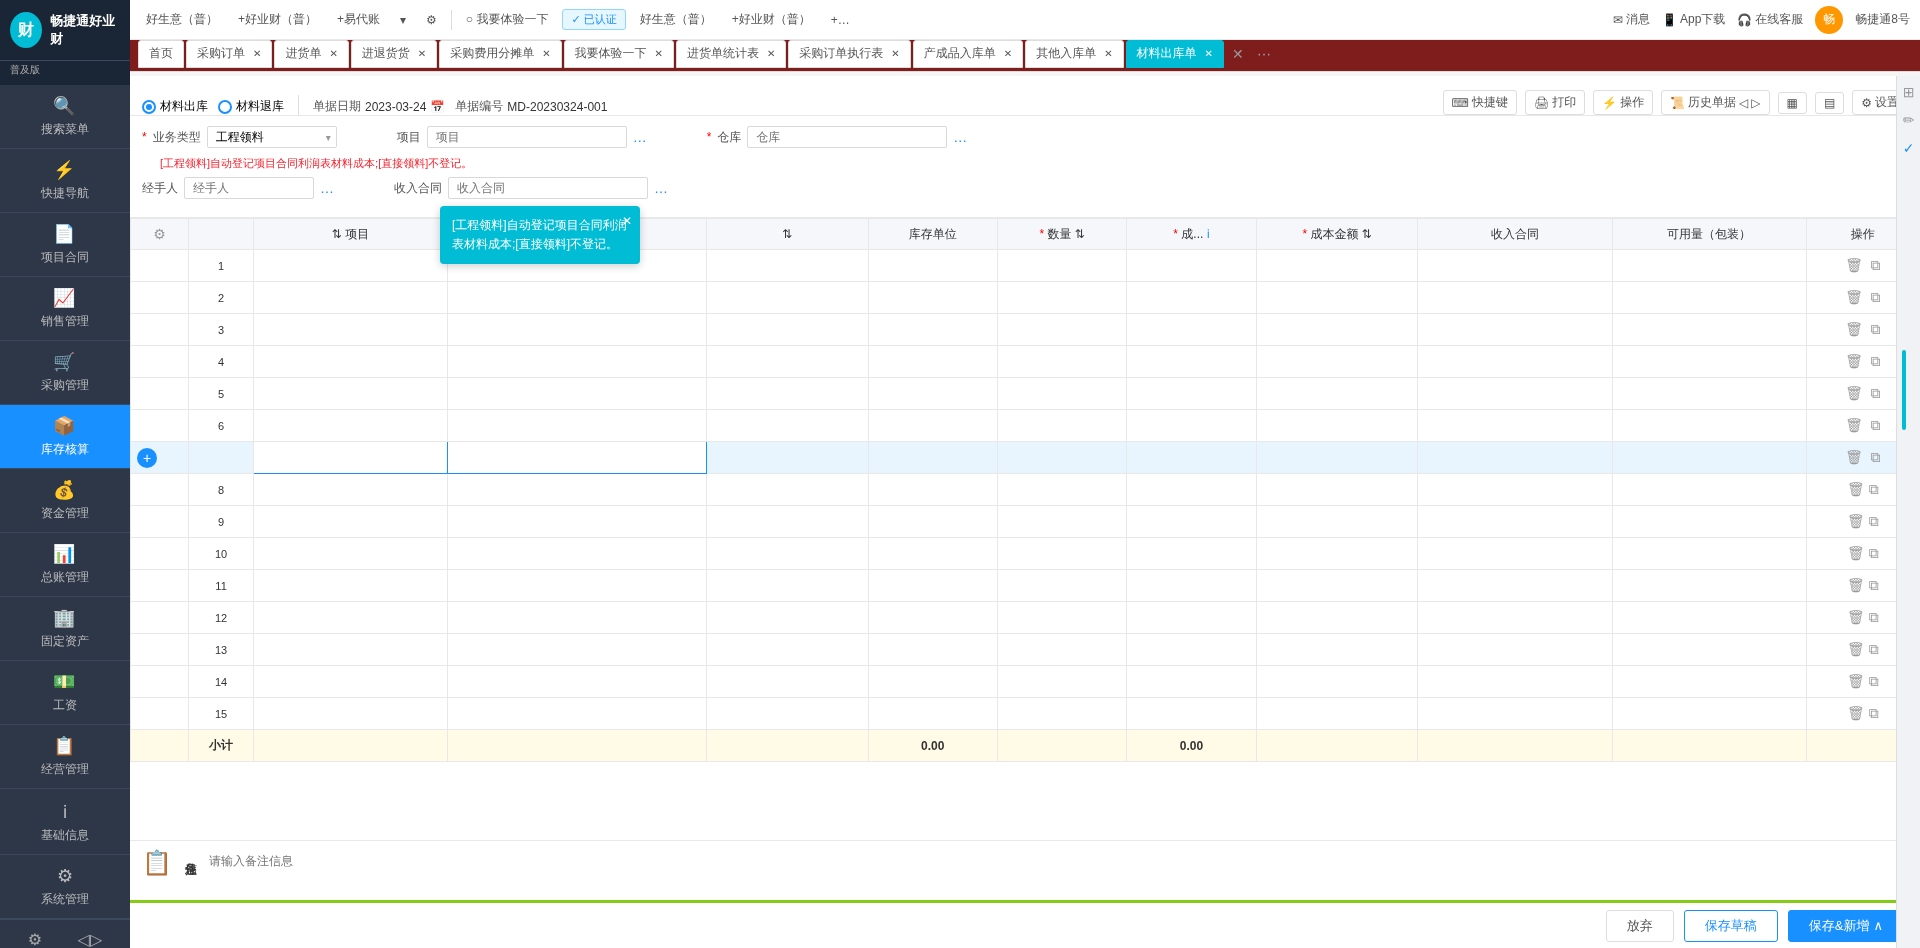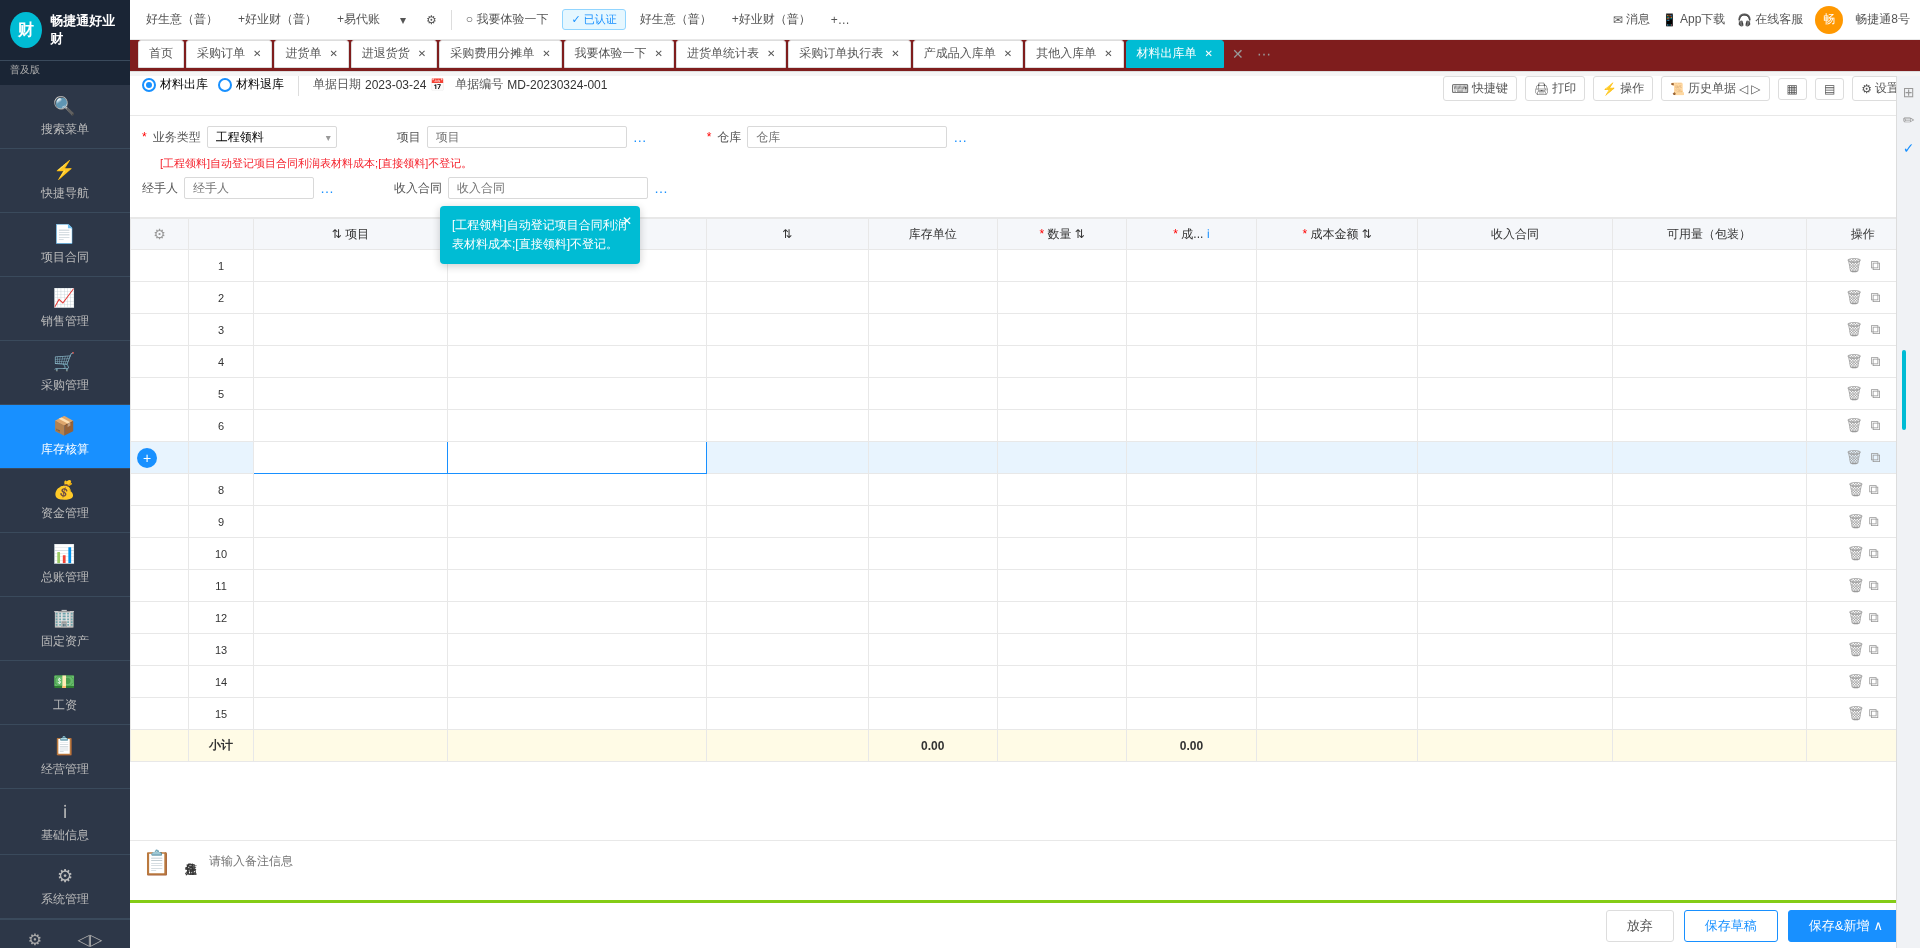--- a/index.html
+++ b/index.html
@@ -81,21 +81,21 @@
 
     
     .main {
       position: fixed; left: 130px; top: 76px; right: 0; bottom: 0;
       background: #fff; overflow: hidden; display: flex; flex-direction: column;
     }
 
     
     .toolbar {
       height: 40px; background: #fff; border-bottom: 1px solid #e8e8e8;
-      display: flex; align-items: flex-start; padding: 0 12px; gap: 10px;
+      display: flex; align-items: flex-end; padding: 0 12px; gap: 10px;
       flex-shrink: 0;
     }
     .radio-group { display: flex; align-items: center; gap: 10px; }
     .radio-item { display: flex; align-items: center; gap: 4px; cursor: pointer; font-size: 12px; }
     .radio-dot {
       width: 14px; height: 14px; border-radius: 50%; border: 2px solid #1890ff;
       display: flex; align-items: center; justify-content: center;
     }
     .radio-dot.checked::after {
       content: ''; width: 6px; height: 6px; background: #1890ff; border-radius: 50%;

